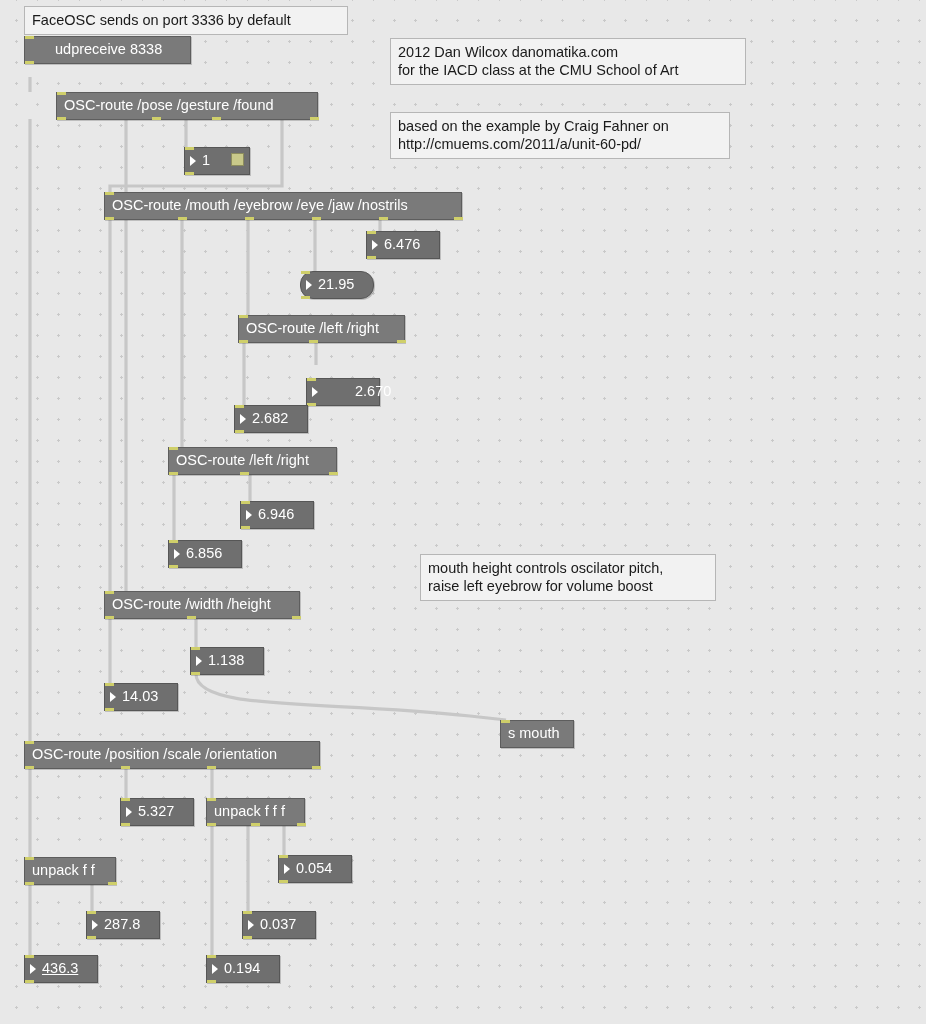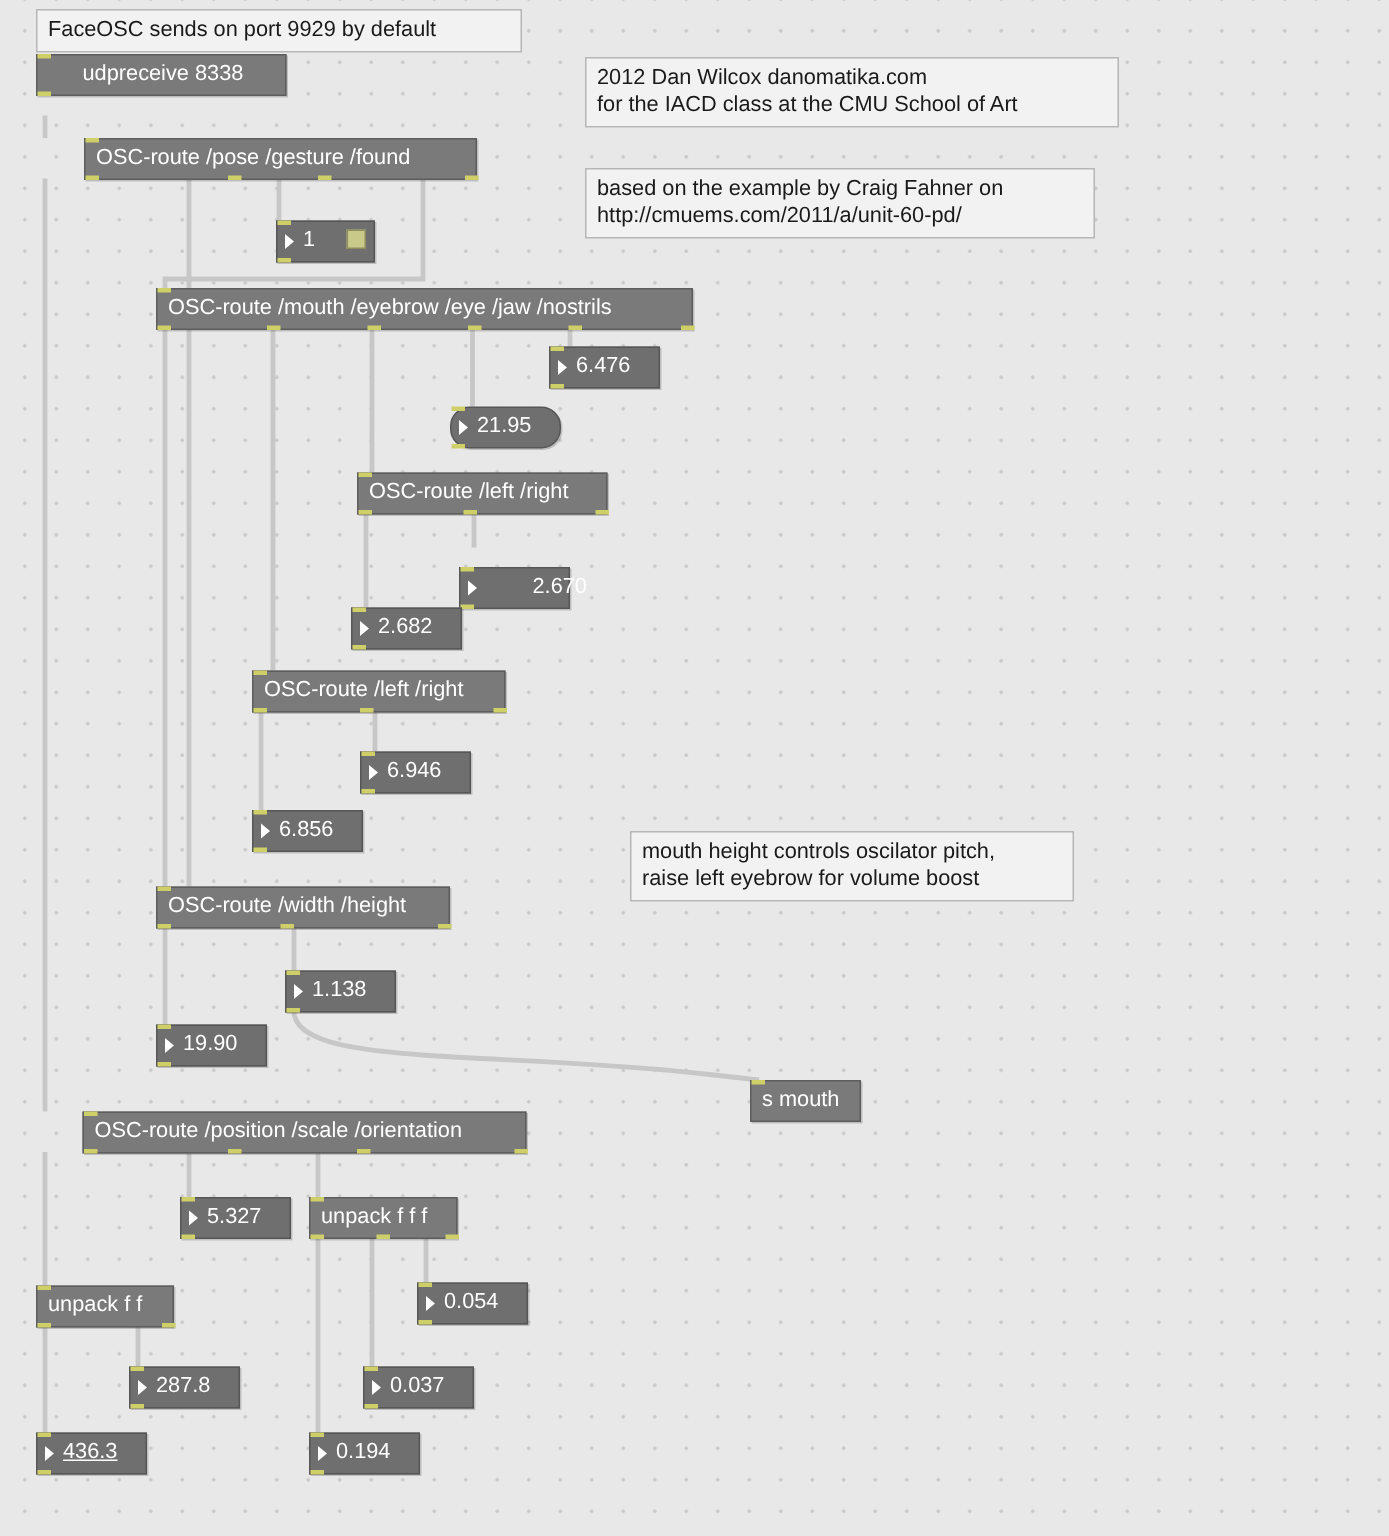--- a/index.html
+++ b/index.html
@@ -139,50 +139,50 @@
       <path d="M 126,768 L 126,798"></path>
       <path d="M 212,768 L 212,798"></path>
       <path d="M 30,884 L 30,955"></path>
       <path d="M 92,884 L 92,911"></path>
       <path d="M 212,825 L 212,955"></path>
       <path d="M 248,825 L 248,911"></path>
       <path d="M 284,825 L 284,855"></path>
     </svg>
 
   <div id="comments-layer">
-      <div class="comment" style="left: 24px; top: 6px; width: 324px;">FaceOSC sends on port 9929 by default</div>
+      <div class="comment" style="left: 24px; top: 6px; width: 324px;">FaceOSC sends on port 3336 by default</div>
       <div class="comment" style="left: 390px; top: 38px; width: 356px;">2012 Dan Wilcox danomatika.com
 for the IACD class at the CMU School of Art</div>
       <div class="comment" style="left: 390px; top: 112px; width: 340px;">based on the example by Craig Fahner on
 http://cmuems.com/2011/a/unit-60-pd/</div>
       <div class="comment" style="left: 420px; top: 554px; width: 296px;">mouth height controls oscilator pitch,
 raise left eyebrow for volume boost</div>
     </div>
   <div id="objects-layer">
       <div class="obj" style="left: 24px; top: 36px; width: 167px; padding-left: 30px;"><span>udpreceive 8338</span><span class="inlet" style="left: 0px;"></span><span class="outlet" style="left: 0px;"></span></div>
       <div class="obj" style="left: 24px; top: 92px; width: 262px; margin-left: 32px;"><span>OSC-route /pose /gesture /found</span><span class="inlet" style="left: 0px;"></span><span class="outlet" style="left: 0px;"></span><span class="outlet" style="left: 95px;"></span><span class="outlet" style="left: 155px;"></span><span class="outlet" style="left: 253px;"></span></div>
       <div class="obj" style="left: 104px; top: 192px; width: 358px;"><span>OSC-route /mouth /eyebrow /eye /jaw /nostrils</span><span class="inlet" style="left: 0px;"></span><span class="outlet" style="left: 0px;"></span><span class="outlet" style="left: 73px;"></span><span class="outlet" style="left: 140px;"></span><span class="outlet" style="left: 207px;"></span><span class="outlet" style="left: 274px;"></span><span class="outlet" style="left: 349px;"></span></div>
       <div class="obj" style="left: 238px; top: 315px; width: 167px;"><span>OSC-route /left /right</span><span class="inlet" style="left: 0px;"></span><span class="outlet" style="left: 0px;"></span><span class="outlet" style="left: 70px;"></span><span class="outlet" style="left: 158px;"></span></div>
       <div class="obj" style="left: 168px; top: 447px; width: 169px;"><span>OSC-route /left /right</span><span class="inlet" style="left: 0px;"></span><span class="outlet" style="left: 0px;"></span><span class="outlet" style="left: 71px;"></span><span class="outlet" style="left: 160px;"></span></div>
       <div class="obj" style="left: 104px; top: 591px; width: 196px;"><span>OSC-route /width /height</span><span class="inlet" style="left: 0px;"></span><span class="outlet" style="left: 0px;"></span><span class="outlet" style="left: 82px;"></span><span class="outlet" style="left: 187px;"></span></div>
       <div class="obj" style="left: 500px; top: 720px; width: 74px;"><span>s mouth</span><span class="inlet" style="left: 0px;"></span></div>
-      <div class="obj" style="left: 24px; top: 741px; width: 296px; margin-left: 31px;"><span>OSC-route /position /scale /orientation</span><span class="inlet" style="left: 0px;"></span><span class="outlet" style="left: 0px;"></span><span class="outlet" style="left: 96px;"></span><span class="outlet" style="left: 182px;"></span><span class="outlet" style="left: 287px;"></span></div>
+      <div class="obj" style="left: 24px; top: 741px; width: 296px;"><span>OSC-route /position /scale /orientation</span><span class="inlet" style="left: 0px;"></span><span class="outlet" style="left: 0px;"></span><span class="outlet" style="left: 96px;"></span><span class="outlet" style="left: 182px;"></span><span class="outlet" style="left: 287px;"></span></div>
       <div class="obj" style="left: 24px; top: 857px; width: 92px;"><span>unpack f f</span><span class="inlet" style="left: 0px;"></span><span class="outlet" style="left: 0px;"></span><span class="outlet" style="left: 83px;"></span></div>
       <div class="obj" style="left: 206px; top: 798px; width: 99px;"><span>unpack f f f</span><span class="inlet" style="left: 0px;"></span><span class="outlet" style="left: 0px;"></span><span class="outlet" style="left: 44px;"></span><span class="outlet" style="left: 90px;"></span></div>
     </div>
   <div id="numbers-layer">
       <div class="numbox togglebox" style="left: 184px; top: 147px; width: 66px;"><span>1</span><span class="inlet"></span><span class="outlet"></span><span class="tog"></span></div>
       <div class="numbox" style="left: 366px; top: 231px; width: 74px;"><span>6.476</span><span class="inlet"></span><span class="outlet"></span></div>
       <div class="numbox" style="left: 300px; top: 271px; width: 74px; border-radius: 13px;"><span>21.95</span><span class="inlet"></span><span class="outlet"></span></div>
       <div class="numbox" style="left: 306px; top: 378px; width: 74px; padding-left: 48px;"><span>2.670</span><span class="inlet"></span><span class="outlet"></span></div>
       <div class="numbox" style="left: 234px; top: 405px; width: 74px;"><span>2.682</span><span class="inlet"></span><span class="outlet"></span></div>
       <div class="numbox" style="left: 240px; top: 501px; width: 74px;"><span>6.946</span><span class="inlet"></span><span class="outlet"></span></div>
       <div class="numbox" style="left: 168px; top: 540px; width: 74px;"><span>6.856</span><span class="inlet"></span><span class="outlet"></span></div>
       <div class="numbox" style="left: 190px; top: 647px; width: 74px;"><span>1.138</span><span class="inlet"></span><span class="outlet"></span></div>
-      <div class="numbox" style="left: 104px; top: 683px; width: 74px;"><span>19.90</span><span class="inlet"></span><span class="outlet"></span></div>
+      <div class="numbox" style="left: 104px; top: 683px; width: 74px;"><span>14.03</span><span class="inlet"></span><span class="outlet"></span></div>
       <div class="numbox" style="left: 120px; top: 798px; width: 74px;"><span>5.327</span><span class="inlet"></span><span class="outlet"></span></div>
       <div class="numbox" style="left: 278px; top: 855px; width: 74px;"><span>0.054</span><span class="inlet"></span><span class="outlet"></span></div>
       <div class="numbox" style="left: 242px; top: 911px; width: 74px;"><span>0.037</span><span class="inlet"></span><span class="outlet"></span></div>
       <div class="numbox" style="left: 206px; top: 955px; width: 74px;"><span>0.194</span><span class="inlet"></span><span class="outlet"></span></div>
       <div class="numbox" style="left: 86px; top: 911px; width: 74px;"><span>287.8</span><span class="inlet"></span><span class="outlet"></span></div>
       <div class="numbox" style="left: 24px; top: 955px; width: 74px; text-decoration: underline;"><span>436.3</span><span class="inlet"></span><span class="outlet"></span></div>
     </div>
 
 </div>
 

